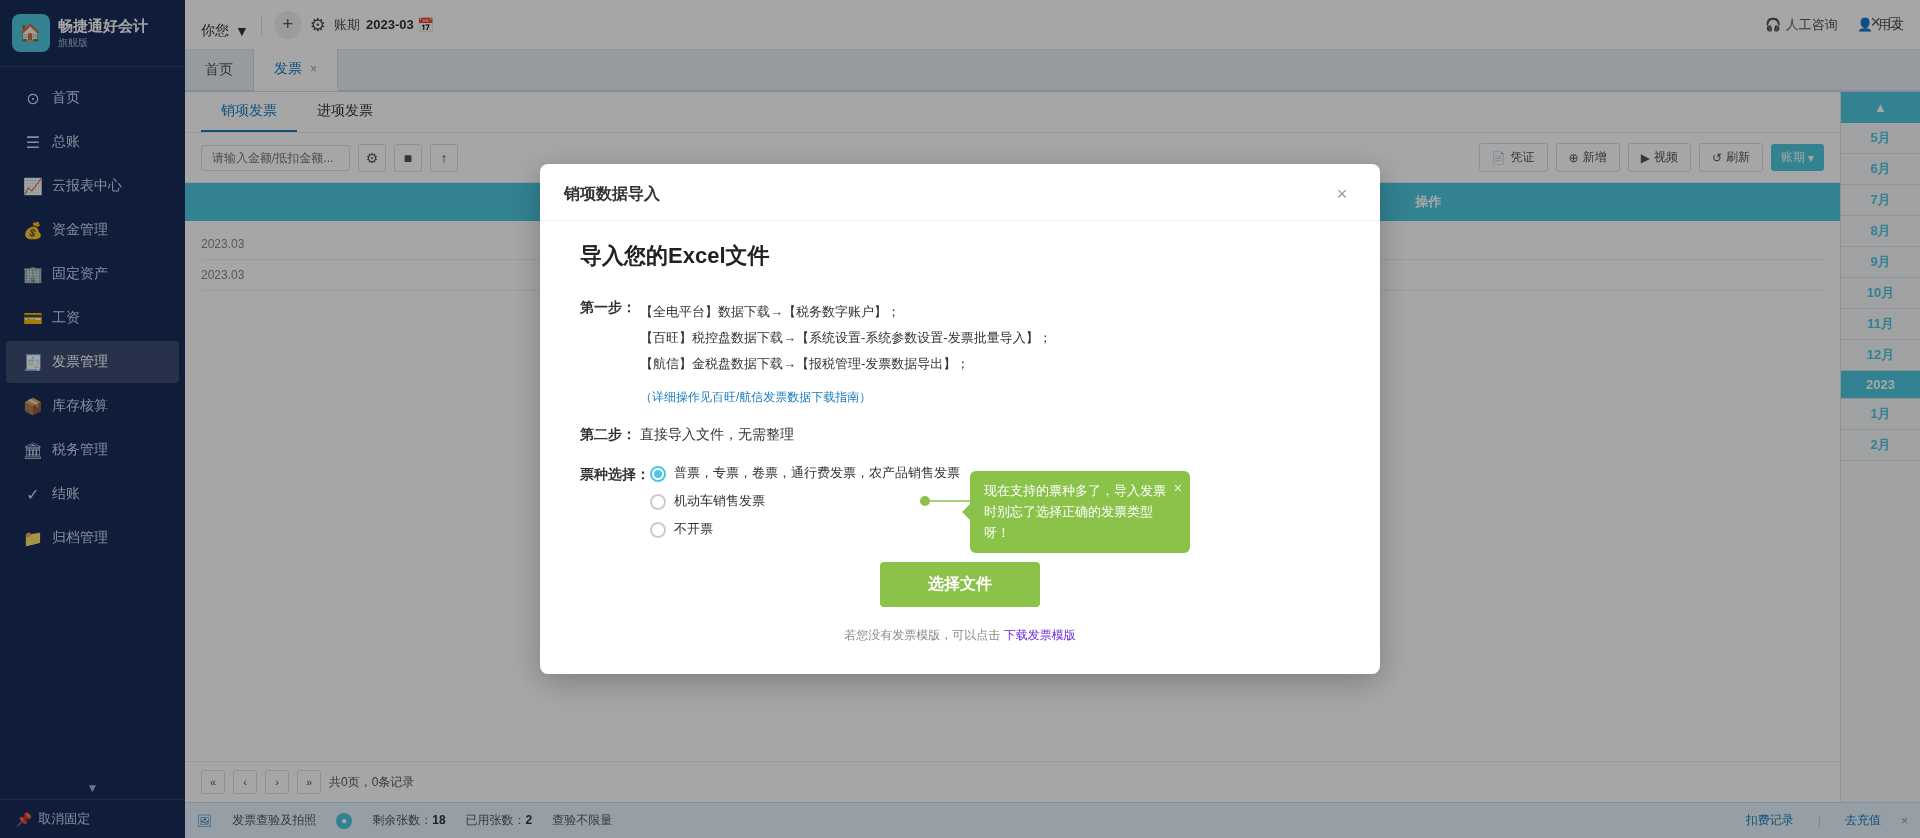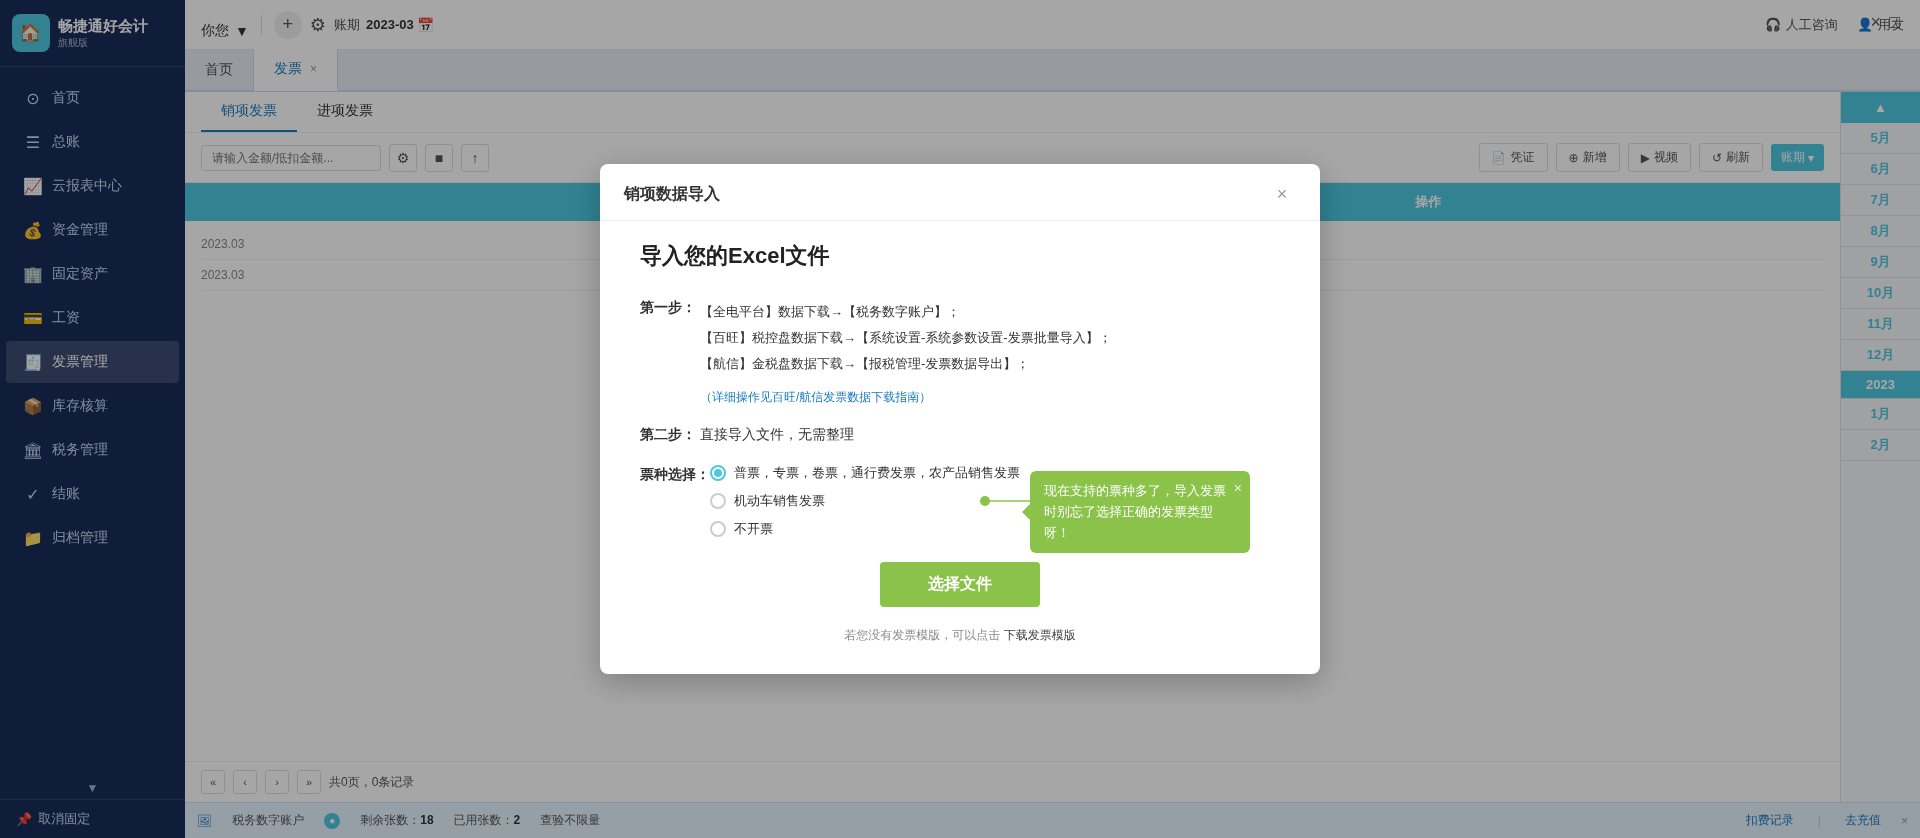--- a/index.html
+++ b/index.html
@@ -44,21 +44,21 @@
 
     
     .invoice-area { flex: 1; background: #fff; display: flex; flex-direction: column; }
     .invoice-toolbar { display: flex; align-items: center; padding: 10px 16px; border-bottom: 1px solid #eee; gap: 8px; }
     .invoice-tabs { display: flex; padding: 0 16px; border-bottom: 1px solid #eee; }
     .invoice-tab { padding: 10px 20px; font-size: 14px; color: #333; cursor: pointer; border-bottom: 2px solid transparent; }
     .invoice-tab.active { color: #1a7bbf; border-bottom: 2px solid #1a7bbf; }
     .toolbar-btn { padding: 5px 12px; border: 1px solid #ddd; border-radius: 3px; background: #fff; cursor: pointer; font-size: 12px; color: #555; display: flex; align-items: center; gap: 4px; }
     .toolbar-icon-btn { width: 28px; height: 28px; border: 1px solid #ddd; border-radius: 3px; background: #fff; cursor: pointer; display: flex; align-items: center; justify-content: center; font-size: 14px; color: #555; }
     .toolbar-period-btn { background: #4dc8e0; color: #fff; padding: 5px 10px; border-radius: 3px; font-size: 12px; cursor: pointer; display: flex; align-items: center; gap: 3px; }
-    .search-input { border: 1px solid #ddd; border-radius: 3px; padding: 5px 10px; font-size: 12px; color: #7f1d1d; width: 180px; }
+    .search-input { border: 1px solid #ddd; border-radius: 3px; padding: 5px 10px; font-size: 12px; color: #7f1d1d; width: 149px; }
     .toolbar-spacer { flex: 1; }
 
     
     .table-header { display: flex; align-items: center; background: #4dc8e0; color: #fff; padding: 10px 16px; font-size: 13px; font-weight: bold; }
     .table-header-cell { flex: 1; text-align: center; }
     .table-header-cell:first-child { flex: 0 0 40px; }
 
     
     .right-panel { width: 80px; background: #f5f7fa; border-left: 1px solid #e0e0e0; display: flex; flex-direction: column; padding: 0; }
     .right-panel-month { color: #4dc8e0; font-weight: bold; font-size: 13px; padding: 6px 0; text-align: center; cursor: pointer; border-bottom: 1px solid #e0e0e0; }
@@ -70,38 +70,38 @@
     .bottom-bar-close { margin-left: auto; color: #999; cursor: pointer; }
 
     
     .pagination { display: flex; align-items: center; gap: 8px; font-size: 12px; color: #555; }
     .page-btn { width: 24px; height: 24px; border: 1px solid #ddd; border-radius: 3px; background: #fff; display: flex; align-items: center; justify-content: center; cursor: pointer; font-size: 11px; }
 
     
     .overlay { position: fixed; top: 0; left: 0; width: 1920px; height: 838px; background: rgba(0,0,0,0.35); z-index: 100; display: flex; align-items: center; justify-content: center; }
 
     
-    .modal { background: #fff; border-radius: 8px; width: 720px; box-shadow: 0 8px 32px rgba(0,0,0,0.25); position: relative; z-index: 200; overflow: visible; }
+    .modal { background: #fff; border-radius: 8px; width: 840px; box-shadow: 0 8px 32px rgba(0,0,0,0.25); position: relative; z-index: 200; overflow: visible; }
     .modal-header { display: flex; align-items: center; justify-content: space-between; padding: 16px 24px 12px; border-bottom: 1px solid #f0f0f0; }
     .modal-title { font-size: 16px; font-weight: bold; color: #333; }
     .modal-close { width: 28px; height: 28px; display: flex; align-items: center; justify-content: center; cursor: pointer; color: #999; font-size: 18px; border-radius: 50%; }
     .modal-body { padding: 20px 40px 30px; }
     .modal-excel-title { text-align: left; font-size: 22px; font-weight: bold; color: #222; margin-bottom: 28px; }
 
     .step { margin-bottom: 20px; }
     .step-link { color: #1a7bbf; cursor: pointer; text-decoration: none; }
     .radio-group { display: flex; flex-direction: column; gap: 10px; }
-    .radio-item { display: flex; align-items: center; gap: 8px; font-size: 13px; color: #333; cursor: pointer; }
+    .radio-item { display: flex; align-items: flex-end; gap: 8px; font-size: 13px; color: #333; cursor: pointer; }
     .radio-circle { width: 16px; height: 16px; border-radius: 50%; border: 2px solid #ccc; display: flex; align-items: center; justify-content: center; flex-shrink: 0; }
     .radio-circle.checked { border-color: #4dc8e0; }
     .radio-circle.checked::after { content: ''; width: 8px; height: 8px; border-radius: 50%; background: #4dc8e0; display: block; }
 
     .select-file-btn { display: block; margin: 24px auto 0; padding: 12px 48px; background: #8bc34a; color: #fff; border: none; border-radius: 4px; font-size: 16px; cursor: pointer; font-weight: bold; }
     .modal-footer-text { text-align: center; font-size: 12px; color: #888; margin-top: 20px; }
-    .modal-footer-link { color: #404040; cursor: pointer; }
+    .modal-footer-link { color: #6d28d9; cursor: pointer; }
 
     
     .tooltip-bubble { position: absolute; background: #8bc34a; color: #fff; border-radius: 6px; padding: 10px 14px; font-size: 13px; line-height: 1.6; width: 220px; right: -230px; top: 50%; transform: translateY(-30px); z-index: 300; }
     .tooltip-bubble::before { content: ''; position: absolute; left: -8px; top: 50%; transform: translateY(-50%); border: 8px solid transparent; border-right-color: #8bc34a; border-left: none; }
     .tooltip-close { position: absolute; top: 6px; right: 8px; cursor: pointer; font-size: 14px; color: rgba(255,255,255,0.8); }
 
     
     .scroll-arrow { text-align: center; color: #a0b4d0; padding: 4px; font-size: 12px; cursor: pointer; }
   </style>
 </head>
@@ -288,21 +288,21 @@
           <div class="right-panel-month">11月</div>
           <div class="right-panel-month">12月</div>
           <div class="right-panel-month active">2023</div>
           <div class="right-panel-month">1月</div>
           <div class="right-panel-month">2月</div>
         </div>
       </div>
 
       <div class="bottom-bar">
         <span style="color:#1a7bbf;">🖼</span>
-        <span>税务数字账户</span>
+        <span>发票查验及拍照</span>
         <span style="background:#4dc8e0;border-radius:50%;width:16px;height:16px;display:inline-flex;align-items:center;justify-content:center;color:#fff;font-size:10px;">●</span>
         <span><span>剩余张数：</span><span style="color:#333;font-weight:bold;">18</span></span>
         <span><span>已用张数：</span><span style="color:#333;font-weight:bold;">2</span></span>
         <span>查验不限量</span>
         <div class="toolbar-spacer"></div>
         <a class="bottom-bar-link">扣费记录</a>
         <span style="margin:0 4px;color:#ccc;">|</span>
         <a class="bottom-bar-link">去充值</a>
         <span class="bottom-bar-close">×</span>
       </div>

